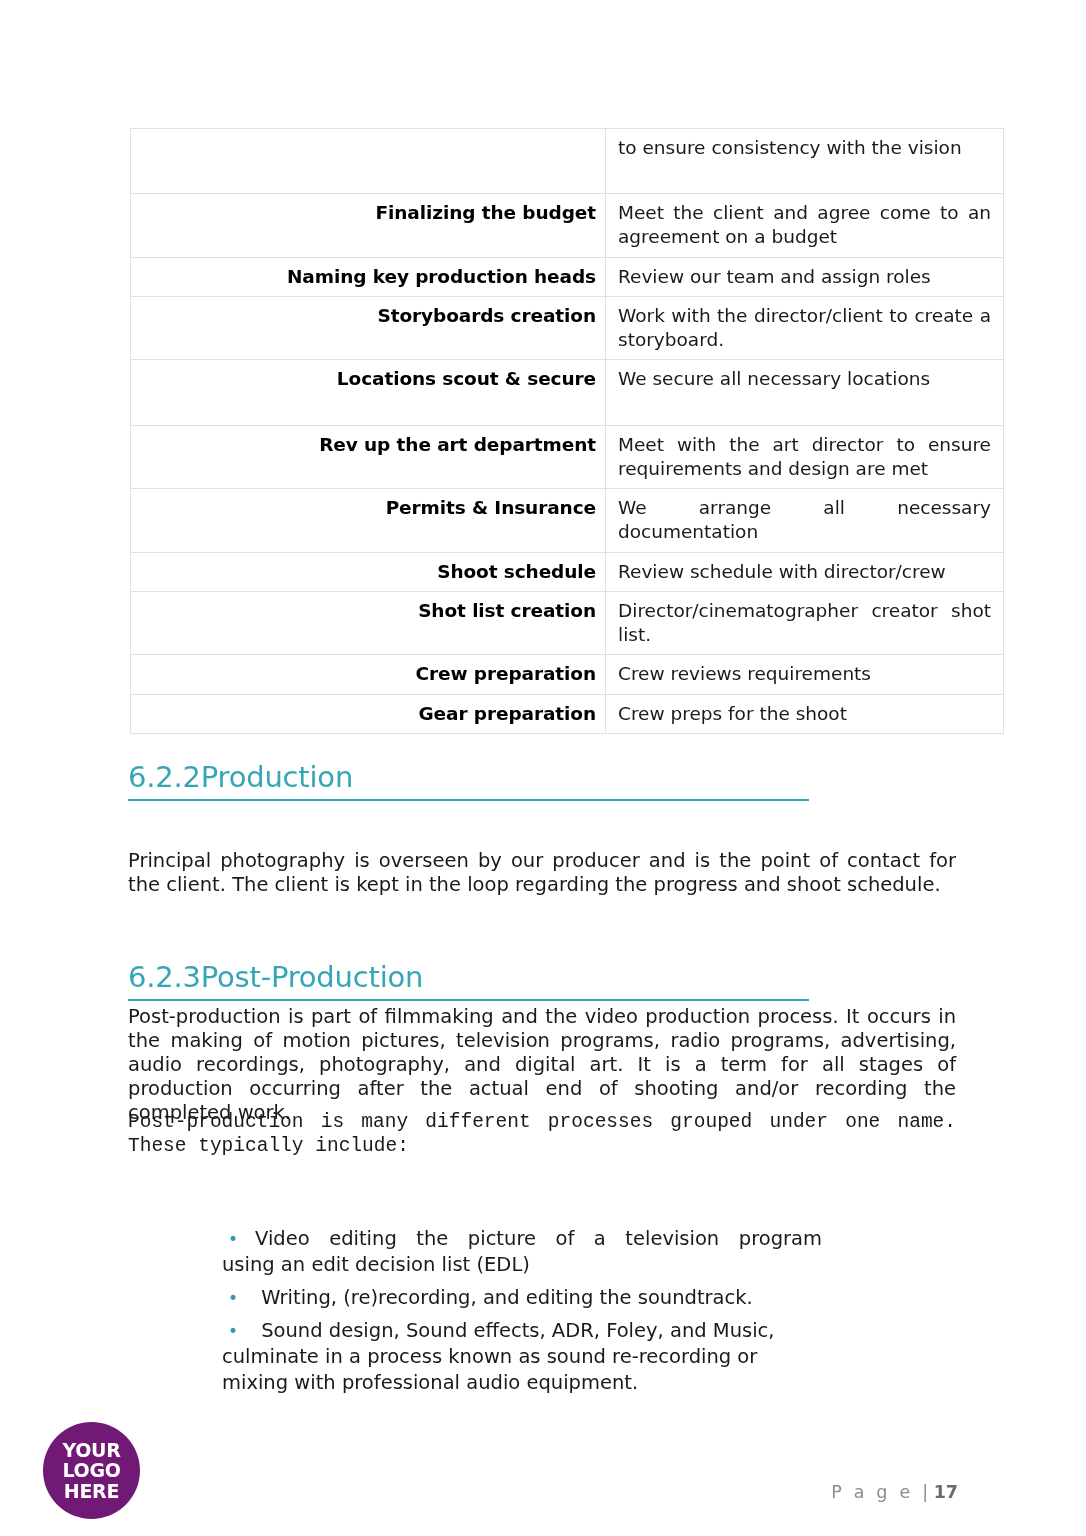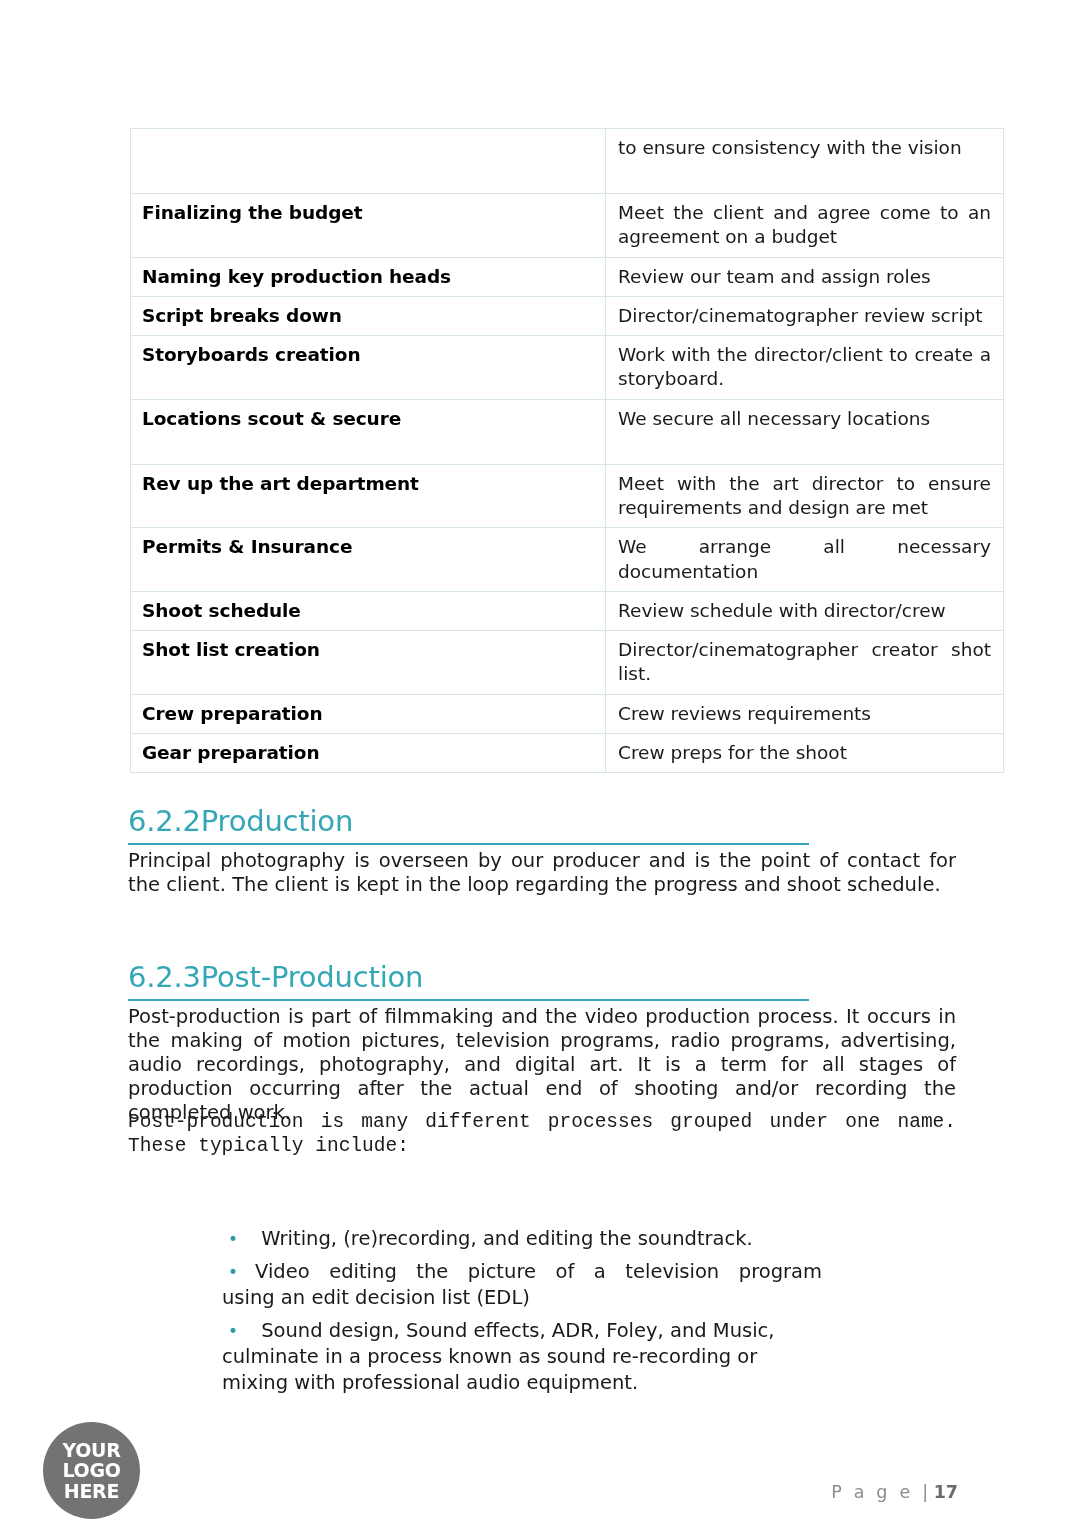--- a/index.html
+++ b/index.html
@@ -36,21 +36,21 @@
     border: 1px solid #d7e4e9;
     vertical-align: top;
     padding: 7px 9px 7px 11px;
     font-size: 18.5px;
     line-height: 1.31;
   }
   .task-table td.col-task {
     width: 454px;
     font-weight: bold;
     color: #000;
-    text-align: left;
+    text-align: right;
     letter-spacing: -0.1px;
   }
   .task-table td.col-desc {
     width: 373px;
     text-align: justify;
     text-align-last: left;
     color: #1a1a1a;
     padding-left: 12px;
     padding-right: 12px;
   }
@@ -122,21 +122,21 @@
   }
 
   
   .logo {
     position: absolute;
     left: 43px;
     top: 1422px;
     width: 97px;
     height: 97px;
     border-radius: 50%;
-    background: #737373;
+    background: #701a75;
     color: #fff;
     display: flex;
     flex-direction: column;
     align-items: center;
     justify-content: center;
     font-weight: bold;
     font-size: 19px;
     line-height: 1.06;
     letter-spacing: -0.3px;
     font-family: "DejaVu Sans", "Liberation Sans", sans-serif;
@@ -174,24 +174,20 @@
       </tr>
       <tr>
         <td class="col-task">Finalizing the budget</td>
         <td class="col-desc">Meet the client and agree come to an agreement on a budget</td>
       </tr>
       <tr>
         <td class="col-task">Naming key production heads</td>
         <td class="col-desc">Review our team and assign roles</td>
       </tr>
       <tr>
-        <td class="col-task">Script breaks down</td>
-        <td class="col-desc">Director/cinematographer review script</td>
-      </tr>
-      <tr>
         <td class="col-task">Storyboards creation</td>
         <td class="col-desc">Work with the director/client to create a storyboard.</td>
       </tr>
       <tr class="tall">
         <td class="col-task">Locations scout &amp; secure</td>
         <td class="col-desc">We secure all necessary locations</td>
       </tr>
       <tr>
         <td class="col-task">Rev up the art department</td>
         <td class="col-desc">Meet with the art director to ensure requirements and design are met</td>
@@ -212,39 +208,39 @@
         <td class="col-task">Crew preparation</td>
         <td class="col-desc">Crew reviews requirements</td>
       </tr>
       <tr>
         <td class="col-task">Gear preparation</td>
         <td class="col-desc">Crew preps for the shoot</td>
       </tr>
     </tbody>
   </table>
 
-  <h2 class="h-section" style="top: 780px;"><span class="h-num">6.2.2</span><span class="h-text">Production</span></h2>
+  <h2 class="h-section" style="top: 736px;"><span class="h-num">6.2.2</span><span class="h-text">Production</span></h2>
 
   <p class="para" style="top: 829px;">Principal photography is overseen by our producer and is the point of contact for the client. The client is kept in the loop regarding the progress and shoot schedule.</p>
 
   <h2 class="h-section" style="top: 936px;"><span class="h-num">6.2.3</span><span class="h-text">Post-Production</span></h2>
 
   <p class="para" style="top: 985px;">Post-production is part of filmmaking and the video production process. It occurs in the making of motion pictures, television programs, radio programs, advertising, audio recordings, photography, and digital art. It is a term for all stages of production occurring after the actual end of shooting and/or recording the completed work.</p>
 
   <p class="para" style="top: 1090px; font-family: Liberation Mono, monospace;">Post-production is many different processes grouped under one name. These typically include:</p>
 
   <div class="bullets" style="top: 1226px;">
-
-    <div class="bullet-item">
-      <span class="bullet-first" style="text-align-last:left;"><span class="bullet-dot">•</span><span> Writing, (re)recording, and editing the soundtrack.</span></span>
-    </div>
 
     <div class="bullet-item">
       <span class="bullet-first"><span class="bullet-dot">•</span><span>Video editing the picture of a television program</span></span>
       <span class="bullet-rest">using an edit decision list (EDL)</span>
+    </div>
+
+    <div class="bullet-item">
+      <span class="bullet-first" style="text-align-last:left;"><span class="bullet-dot">•</span><span> Writing, (re)recording, and editing the soundtrack.</span></span>
     </div>
 
     <div class="bullet-item">
       <span class="bullet-first" style="text-align-last:left;"><span class="bullet-dot">•</span><span> Sound design, Sound effects, ADR, Foley, and Music,</span></span>
       <span class="bullet-rest">culminate in a process known as sound re-recording or mixing with professional audio equipment.</span>
     </div>
 
   </div>
 
   <div class="logo">

